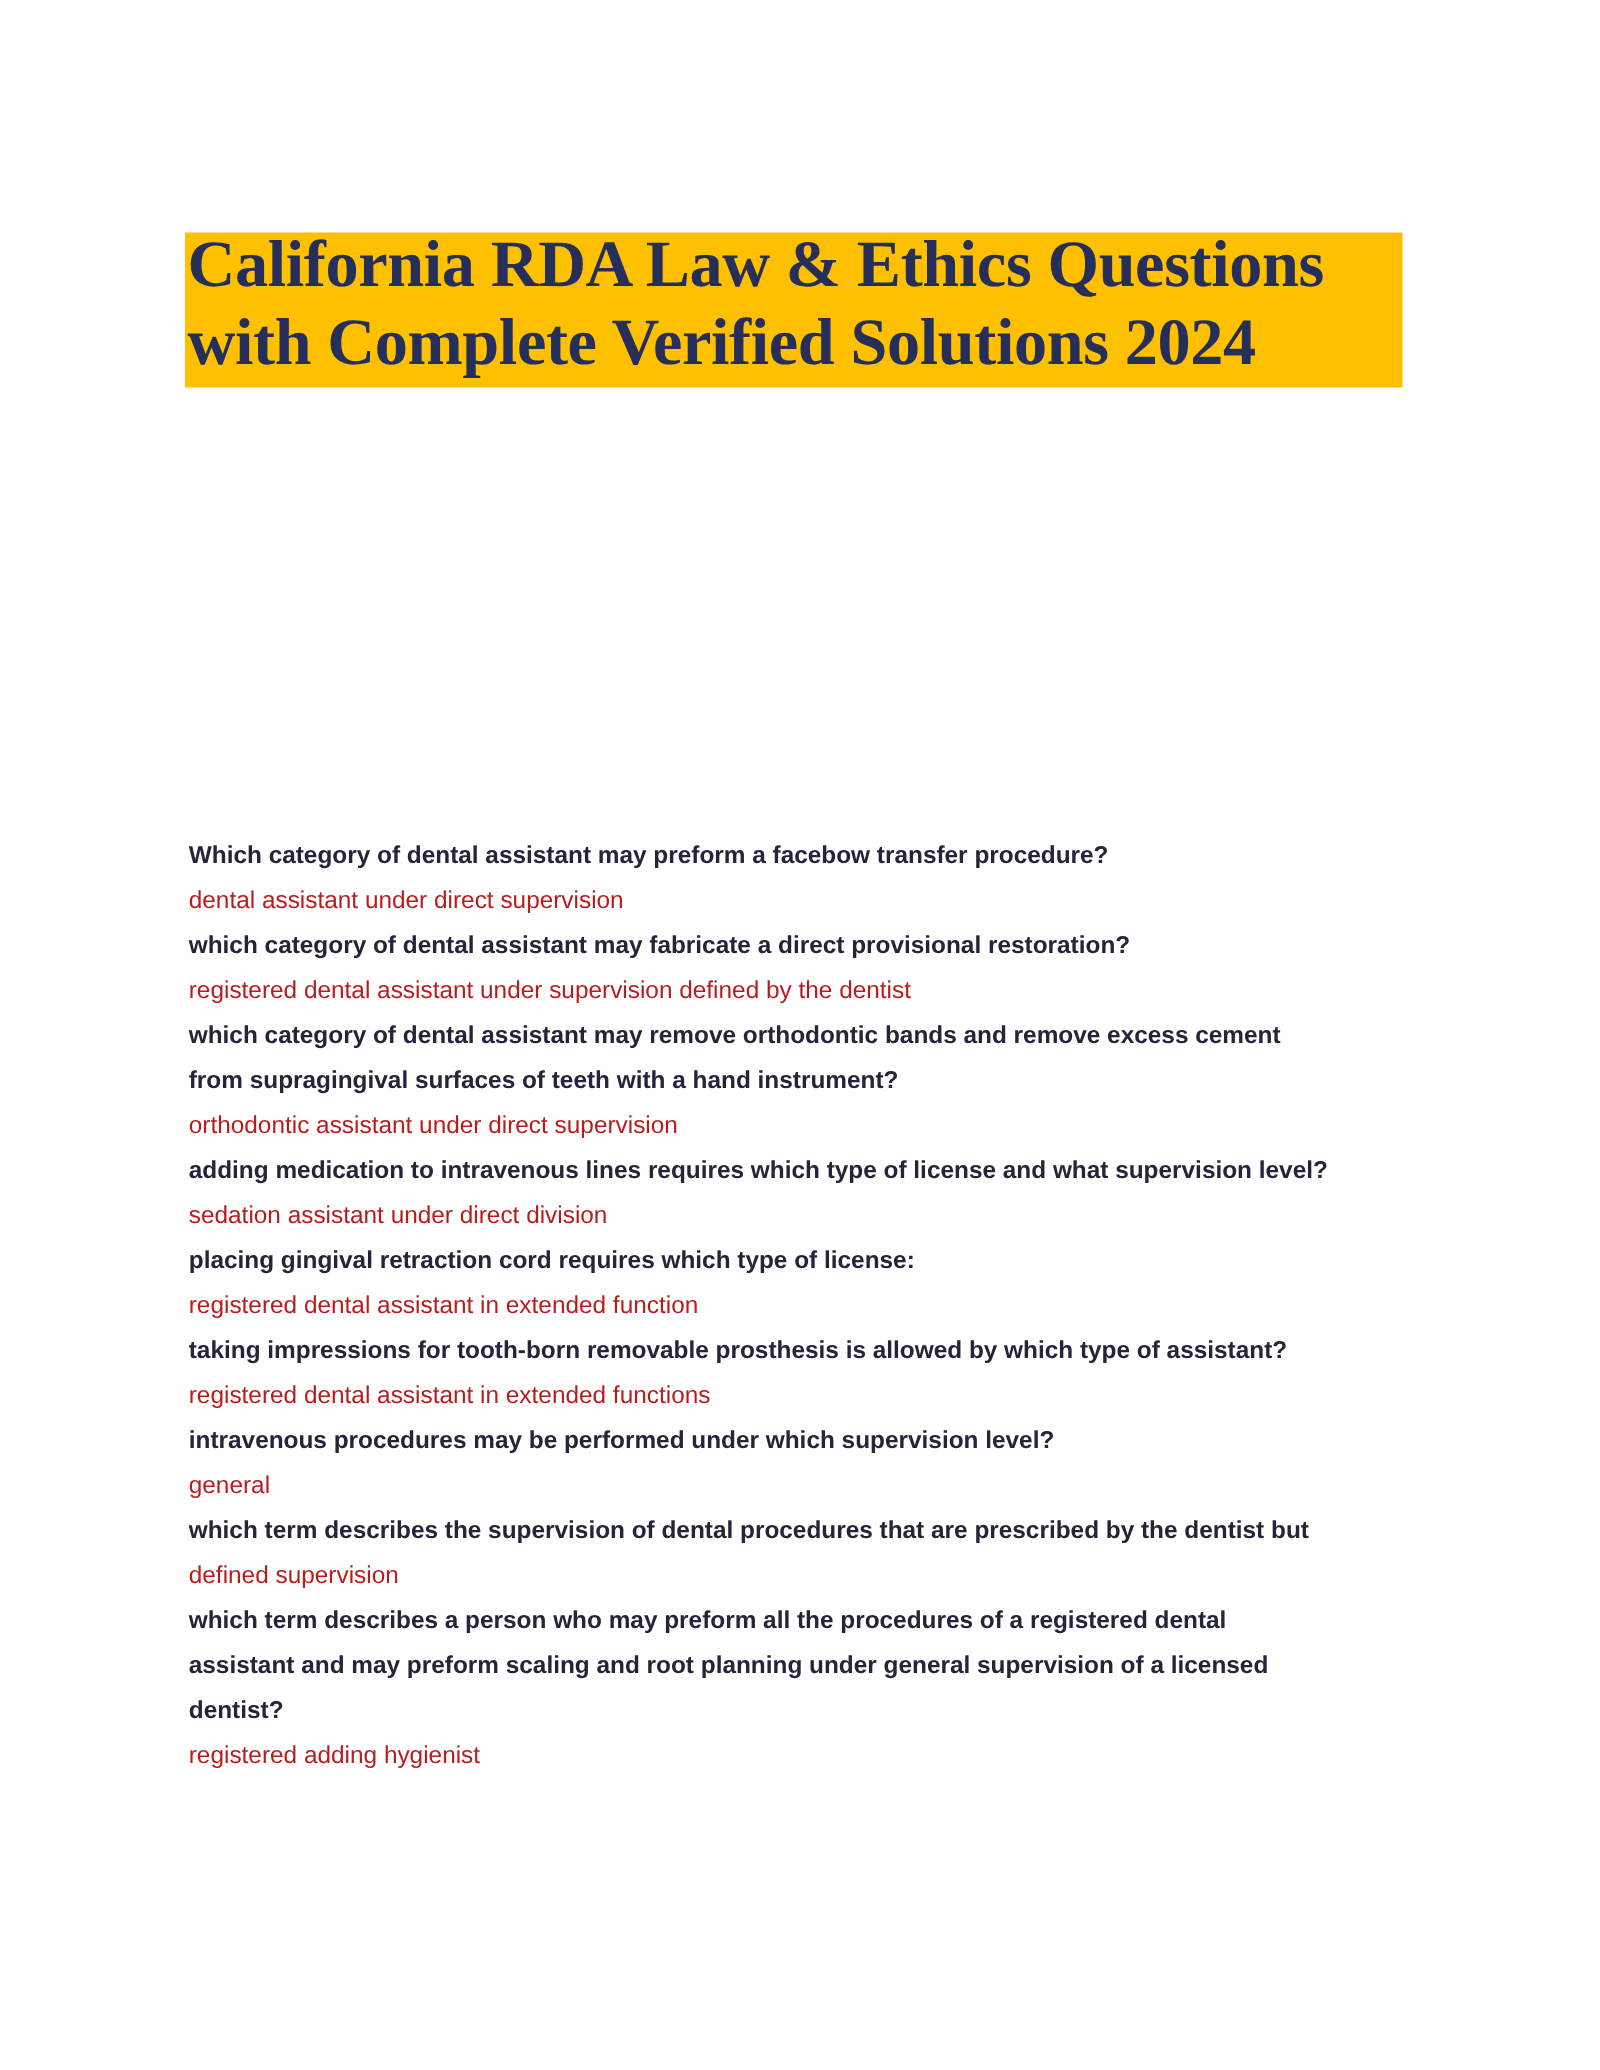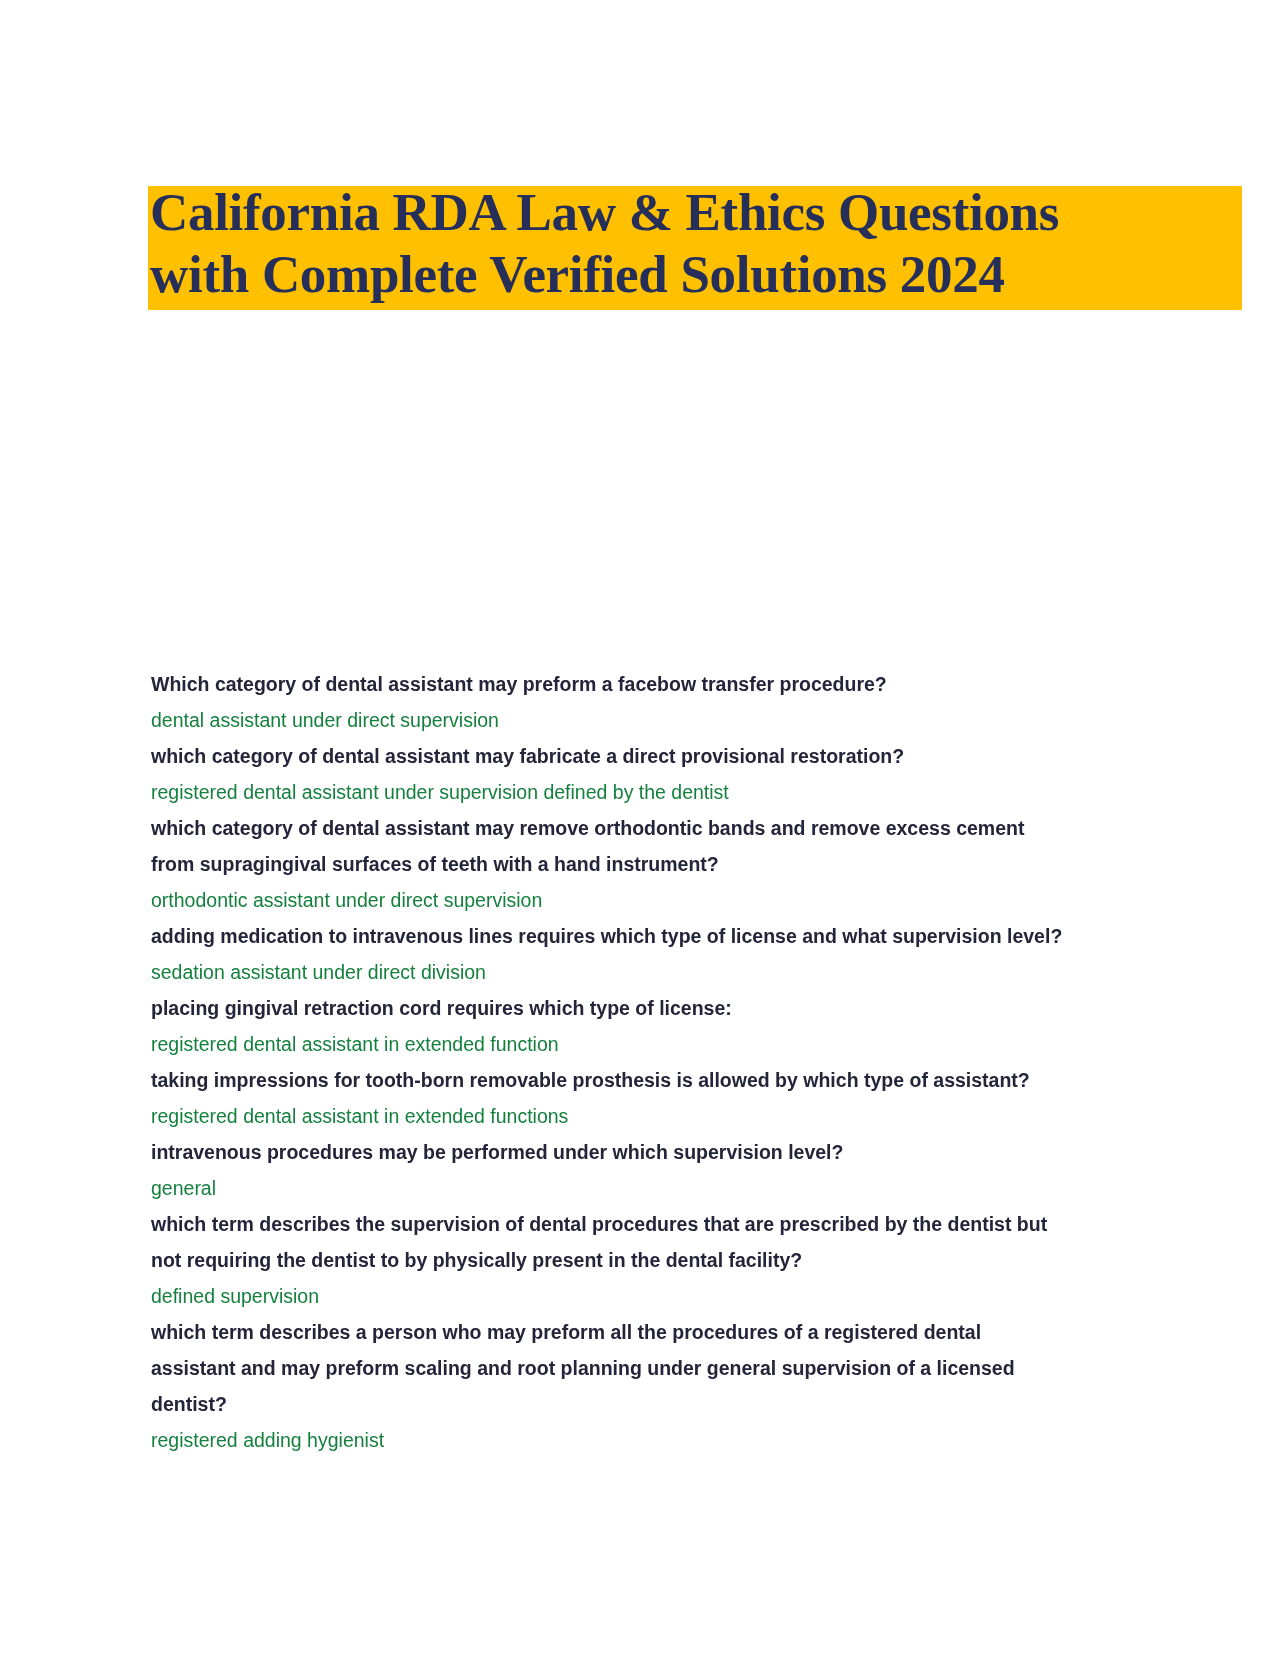--- a/index.html
+++ b/index.html
@@ -1,34 +1,34 @@
 <!DOCTYPE html>
 <html><head>
 <meta charset="utf-8">
 <style>
   html, body { margin: 0; padding: 0; background: #ffffff; }
   body { width: 1280px; height: 1656px; position: relative; overflow: hidden; }
   .title-block {
-    position: absolute; left: 148px; top: 186px; width: 1094px; height: 124px;
+    position: absolute; left: 148px; top: 186px; width: 974px; height: 124px;
     background: #ffc000;
   }
   .title-line {
     position: absolute; left: 2px;
     font-family: "Liberation Serif", serif; font-weight: bold;
     font-size: 53px; color: #262e5a; white-space: nowrap; letter-spacing: -0.3px;
   }
   .t1 { top: -4px; }
   .t2 { top: 58px; }
   .qa {
     position: absolute; left: 151px; top: 666px; width: 980px;
     font-family: Liberation Sans, sans-serif; font-size: 19.5px; color: #23253a;
   }
   .line { height: 36px; line-height: 36px; white-space: nowrap; }
   .q { font-weight: bold; }
-  .a { font-weight: normal; color: #15803d; }
+  .a { font-weight: normal; color: #b91c1c; }
 </style>
 </head>
 <body>
 
 <div class="title-block">
   <div class="title-line t1">California RDA Law &amp; Ethics Questions</div>
   <div class="title-line t2">with Complete Verified Solutions 2024</div>
 </div>
 
 <div class="qa">
@@ -56,21 +56,20 @@
   <div>
     <div class="line q">taking impressions for tooth-born removable prosthesis is allowed by which type of assistant?</div>
     <div class="line a">registered dental assistant in extended functions</div>
   </div>
   <div>
     <div class="line q">intravenous procedures may be performed under which supervision level?</div>
     <div class="line a">general</div>
   </div>
   <div>
     <div class="line q">which term describes the supervision of dental procedures that are prescribed by the dentist but</div>
-    <div class="line q">not requiring the dentist to by physically present in the dental facility?</div>
     <div class="line a">defined supervision</div>
   </div>
   <div>
     <div class="line q">which term describes a person who may preform all the procedures of a registered dental</div>
     <div class="line q">assistant and may preform scaling and root planning under general supervision of a licensed</div>
     <div class="line q">dentist?</div>
     <div class="line a">registered adding hygienist</div>
   </div>
 </div>
 

